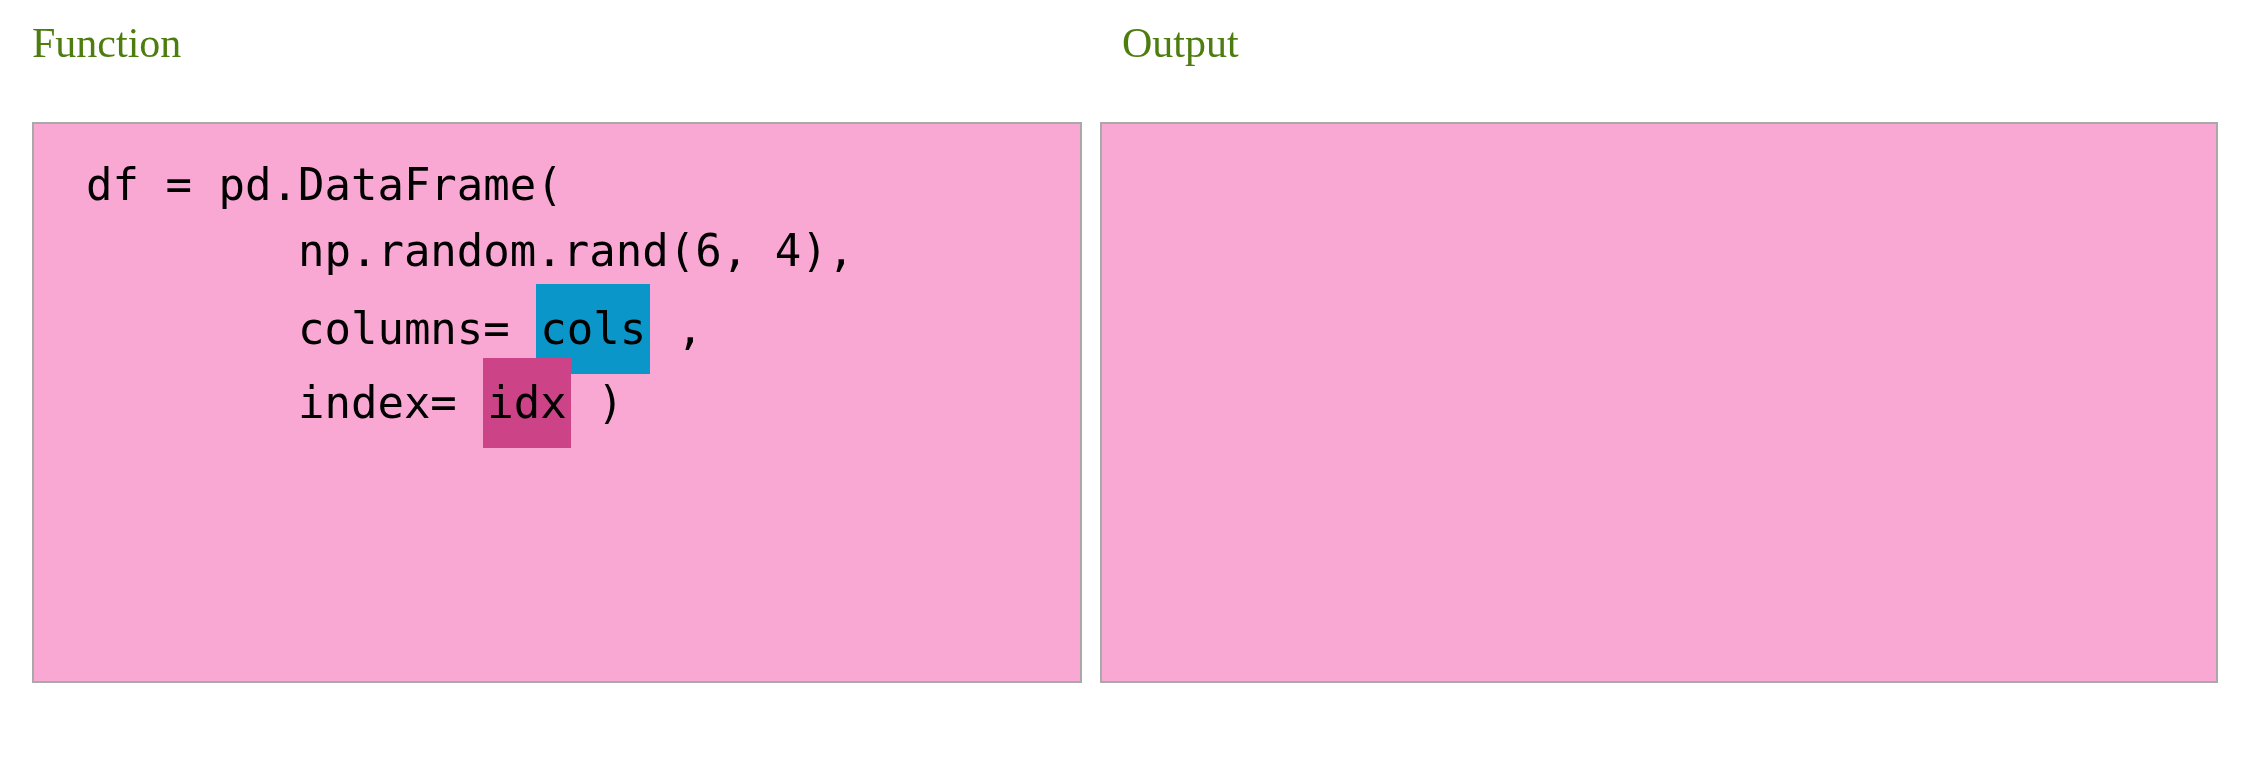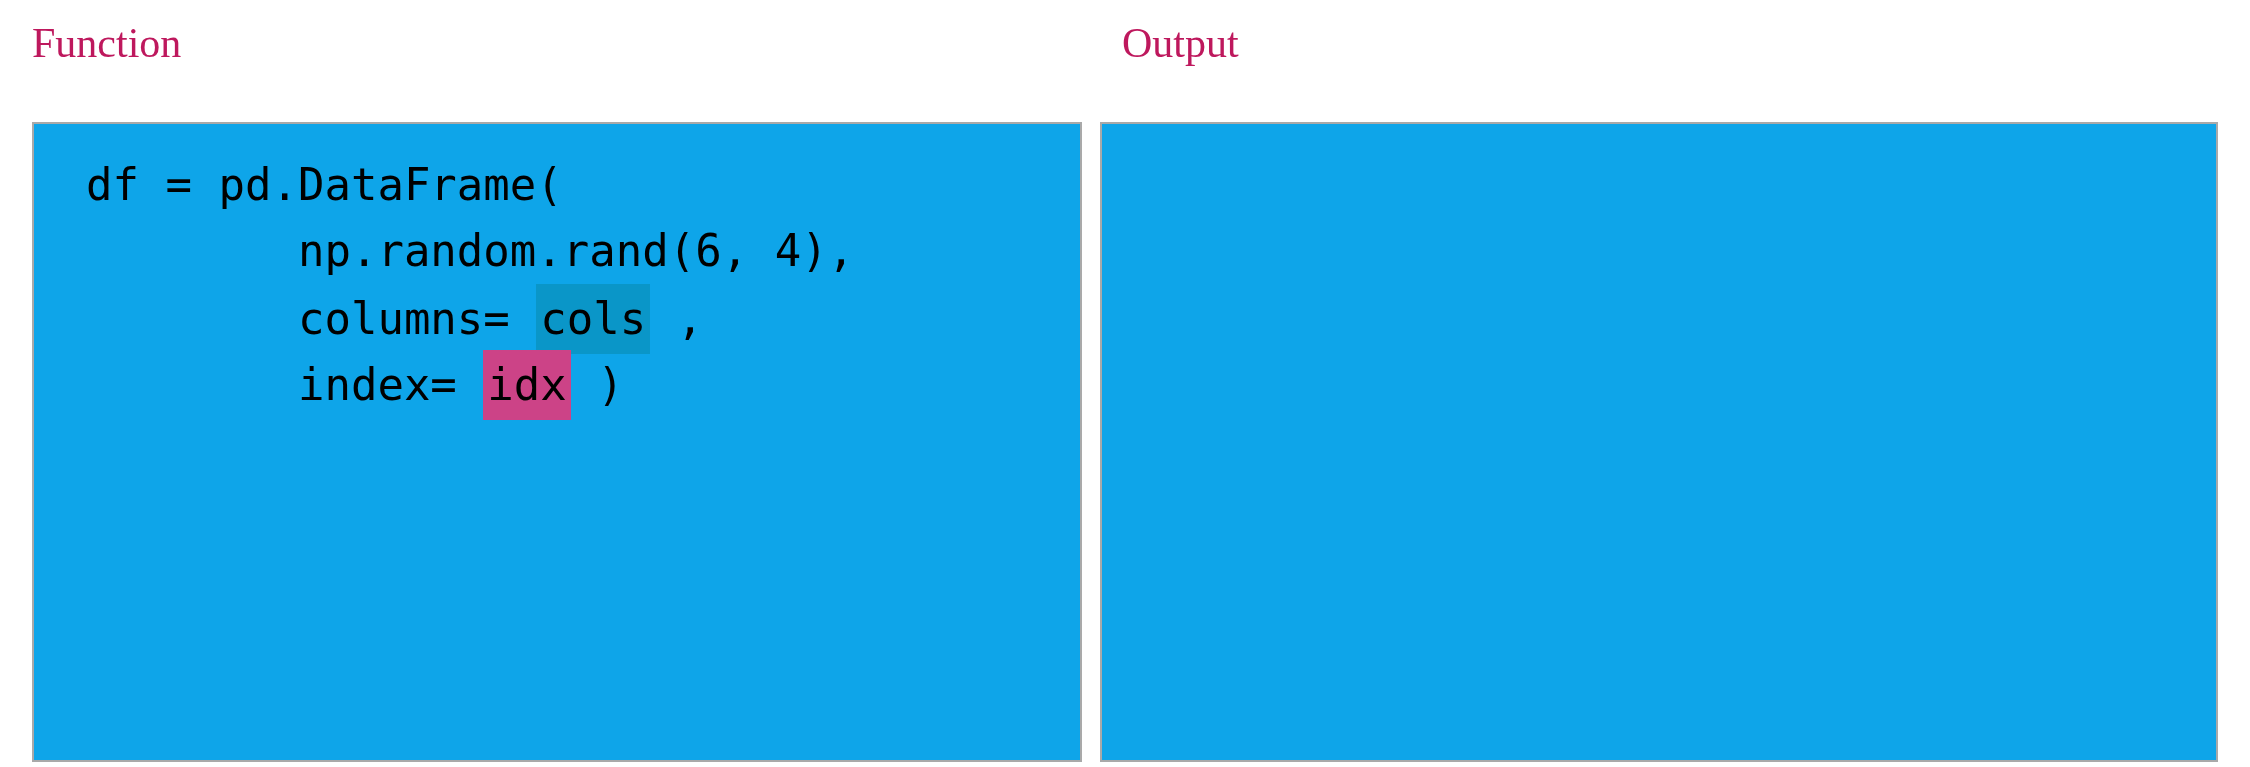--- a/index.html
+++ b/index.html
@@ -18,60 +18,60 @@
     position: relative;
     width: 2250px;
     height: 767px;
   }
 
   
   .col-heading {
     position: absolute;
     font-family: "Liberation Serif", serif;
     font-size: 42px;
-    color: #be185d;
+    color: #4d7c0f;
     line-height: 1;
     white-space: nowrap;
   }
   #heading-function { left: 32px;  top: 22px; }
   #heading-output   { left: 1122px; top: 22px; }
 
   
   .panel {
     position: absolute;
     top: 122px;
-    height: 640px;
+    height: 561px;
     border: 2px solid #a9a9a9;
-    background: #0ea5e9;
+    background: #f9a8d4;
     box-sizing: border-box;
   }
   #panel-function { left: 32px;   width: 1050px; }
   #panel-output   { left: 1100px; width: 1118px; }
 
   
   .code-block {
     position: absolute;
     left: 52px;
     top: 28px;
     font-family: "DejaVu Sans Mono", monospace;
     font-size: 44px;
     line-height: 66px;
     color: #000000;
     white-space: pre;
   }
   .code-line { display: block; height: 66px; }
   .tok-plain { color: #000000; }
   .chip {
     display: inline-block;
-    padding: 2px 4px;
+    padding: 12px 4px;
     color: #000000;
     font-family: "DejaVu Sans Mono", monospace;
   }
   .chip-cols { background: #0A96C8; }
-  .chip-idx  { background: #CC4387; }
+  .chip-idx  { background: #CC4387; margin-top: 8px; }
 </style>
 </head>
 <body>
 
 <div class="page">
 
   <div class="col-heading" id="heading-function">Function</div>
   <div class="col-heading" id="heading-output">Output</div>
 
   <div class="panel" id="panel-function">

